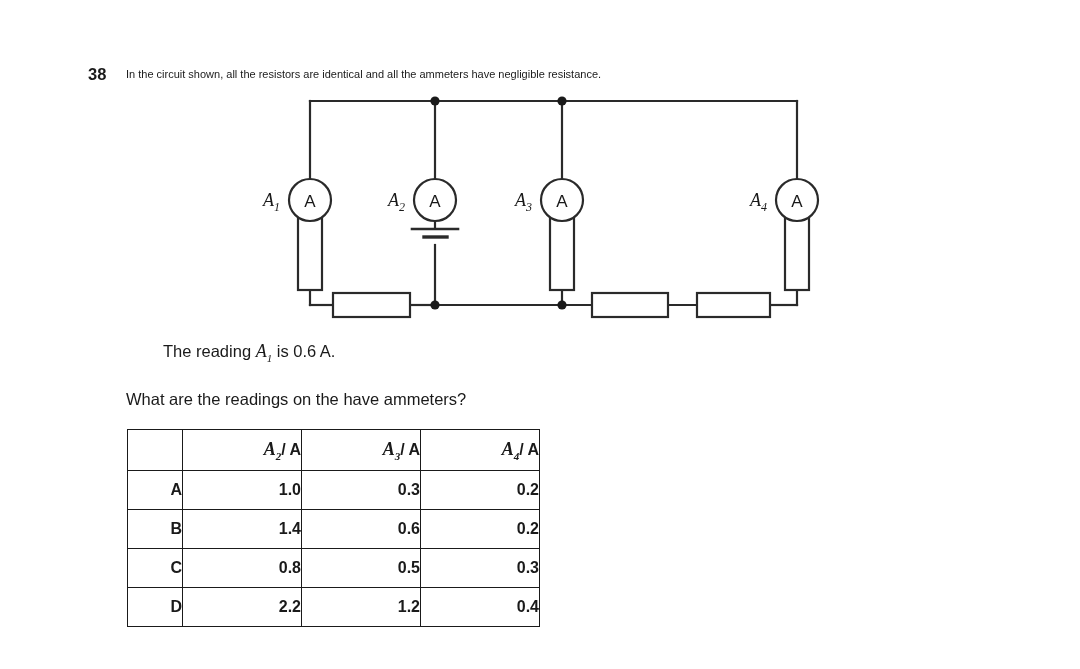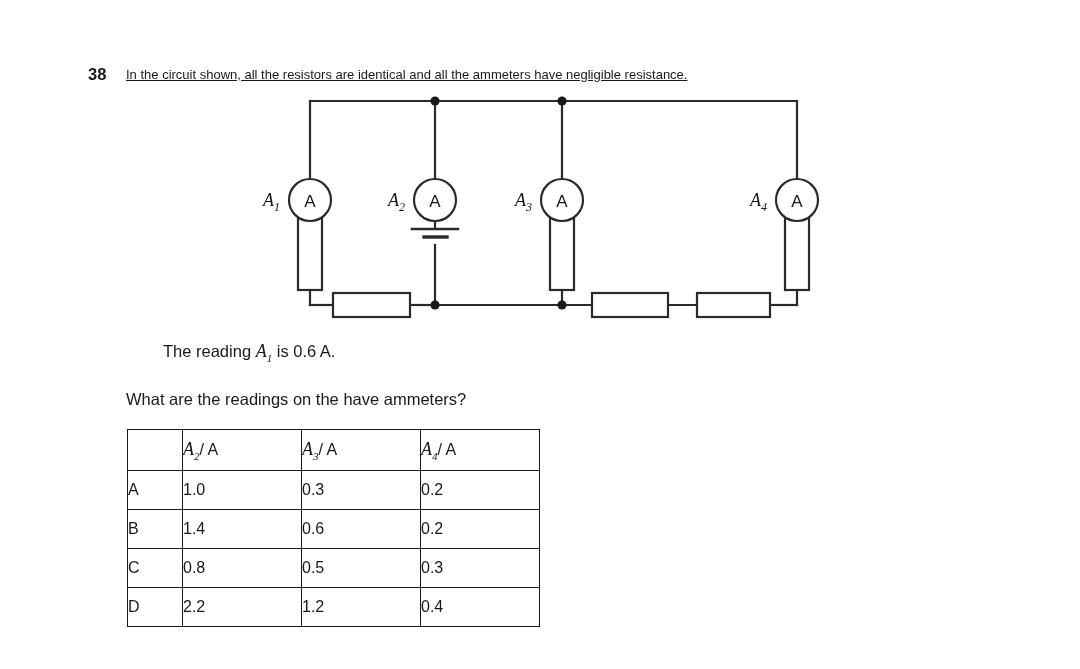--- a/index.html
+++ b/index.html
@@ -27,26 +27,25 @@
     margin-top: 32px;
   }
   .q-number {
     font-weight: bold;
     font-size: 16.5px;
     line-height: 23px;
     width: 38px;
     flex: 0 0 38px;
   }
   .q-text {
-    font-size: 13px;
+    font-size: 11px;
     line-height: 23px;
     text-align: justify;
     text-align-last: left;
     flex: 1 1 auto;
-    text-decoration: underline;
   }
 
   
   .circuit-wrap {
     position: absolute;
     left: 240px;
     top: 85px;
     width: 600px;
     height: 240px;
   }
@@ -93,22 +92,22 @@
   
   .answer-table {
     position: absolute;
     left: 127px;
     top: 429px;
     border-collapse: collapse;
     font-size: 16px;
   }
   .answer-table td, .answer-table th {
     border: 1.6px solid #1a1a1a;
-    text-align: left;
-    font-weight: normal;
+    text-align: right;
+    font-weight: bold;
   }
   .answer-table th {
     height: 40px;
     padding: 0;
   }
   .answer-table td {
     height: 38px;
     padding: 0;
   }
   .col-key   { width: 54px; }

